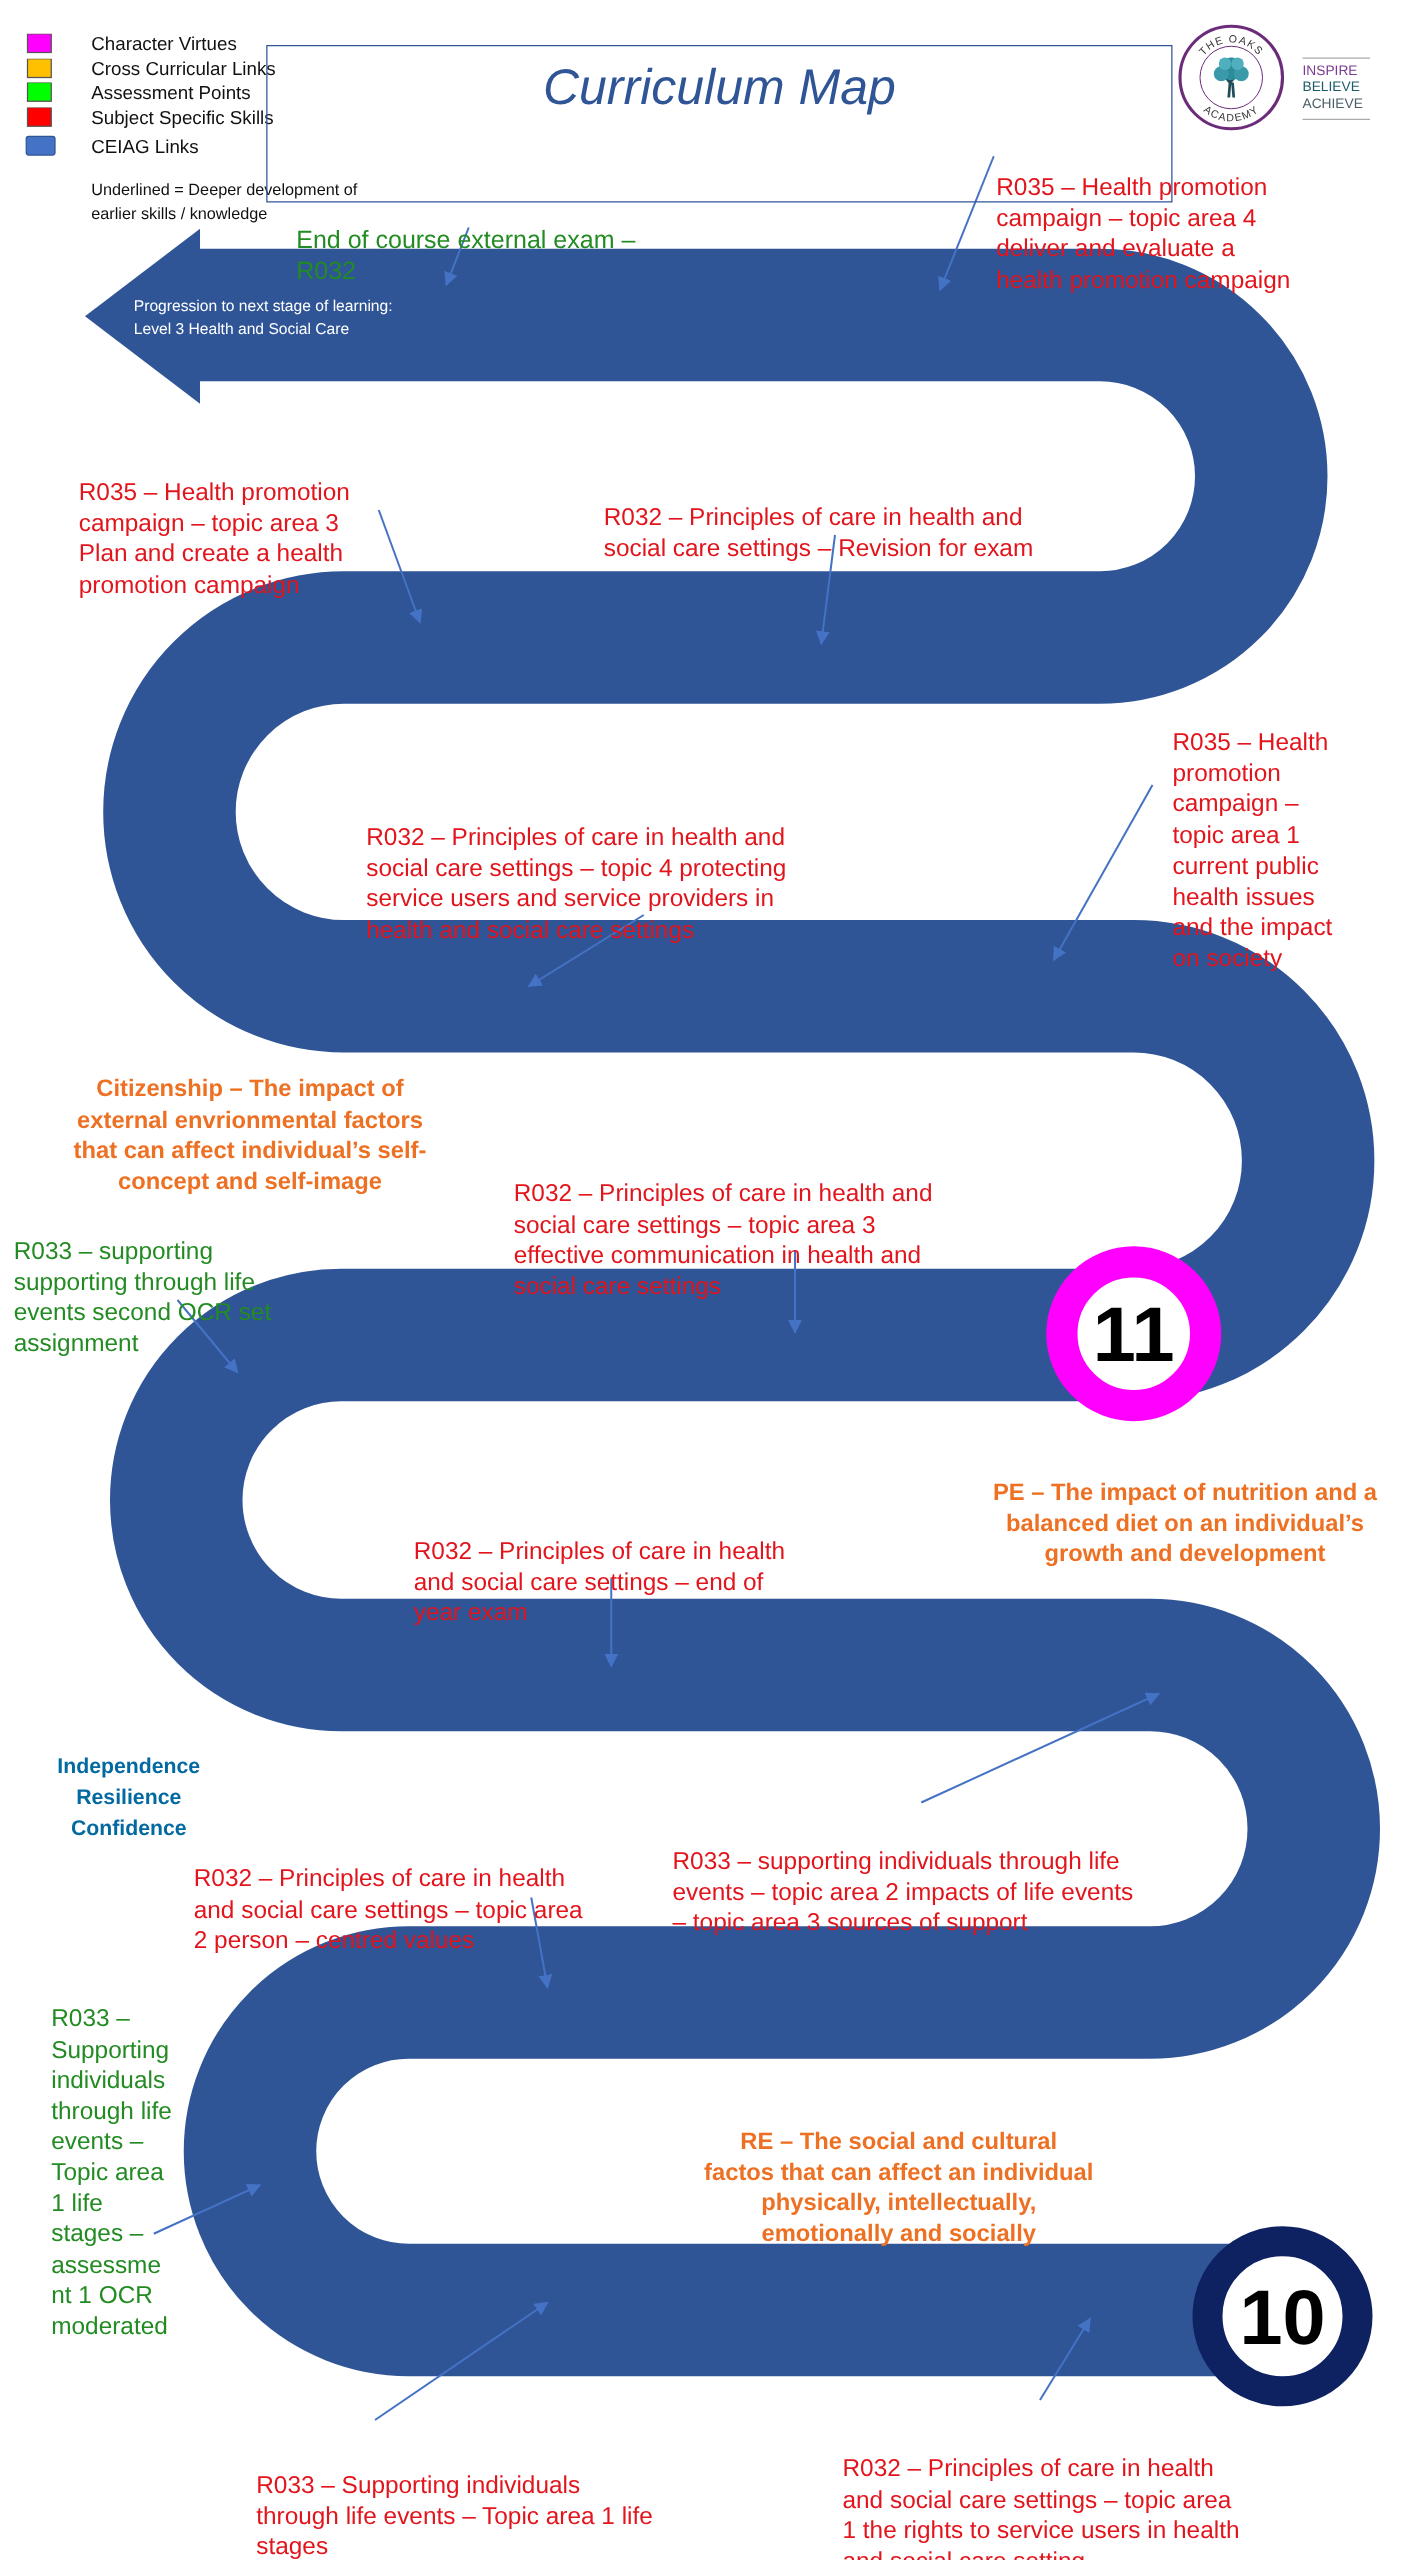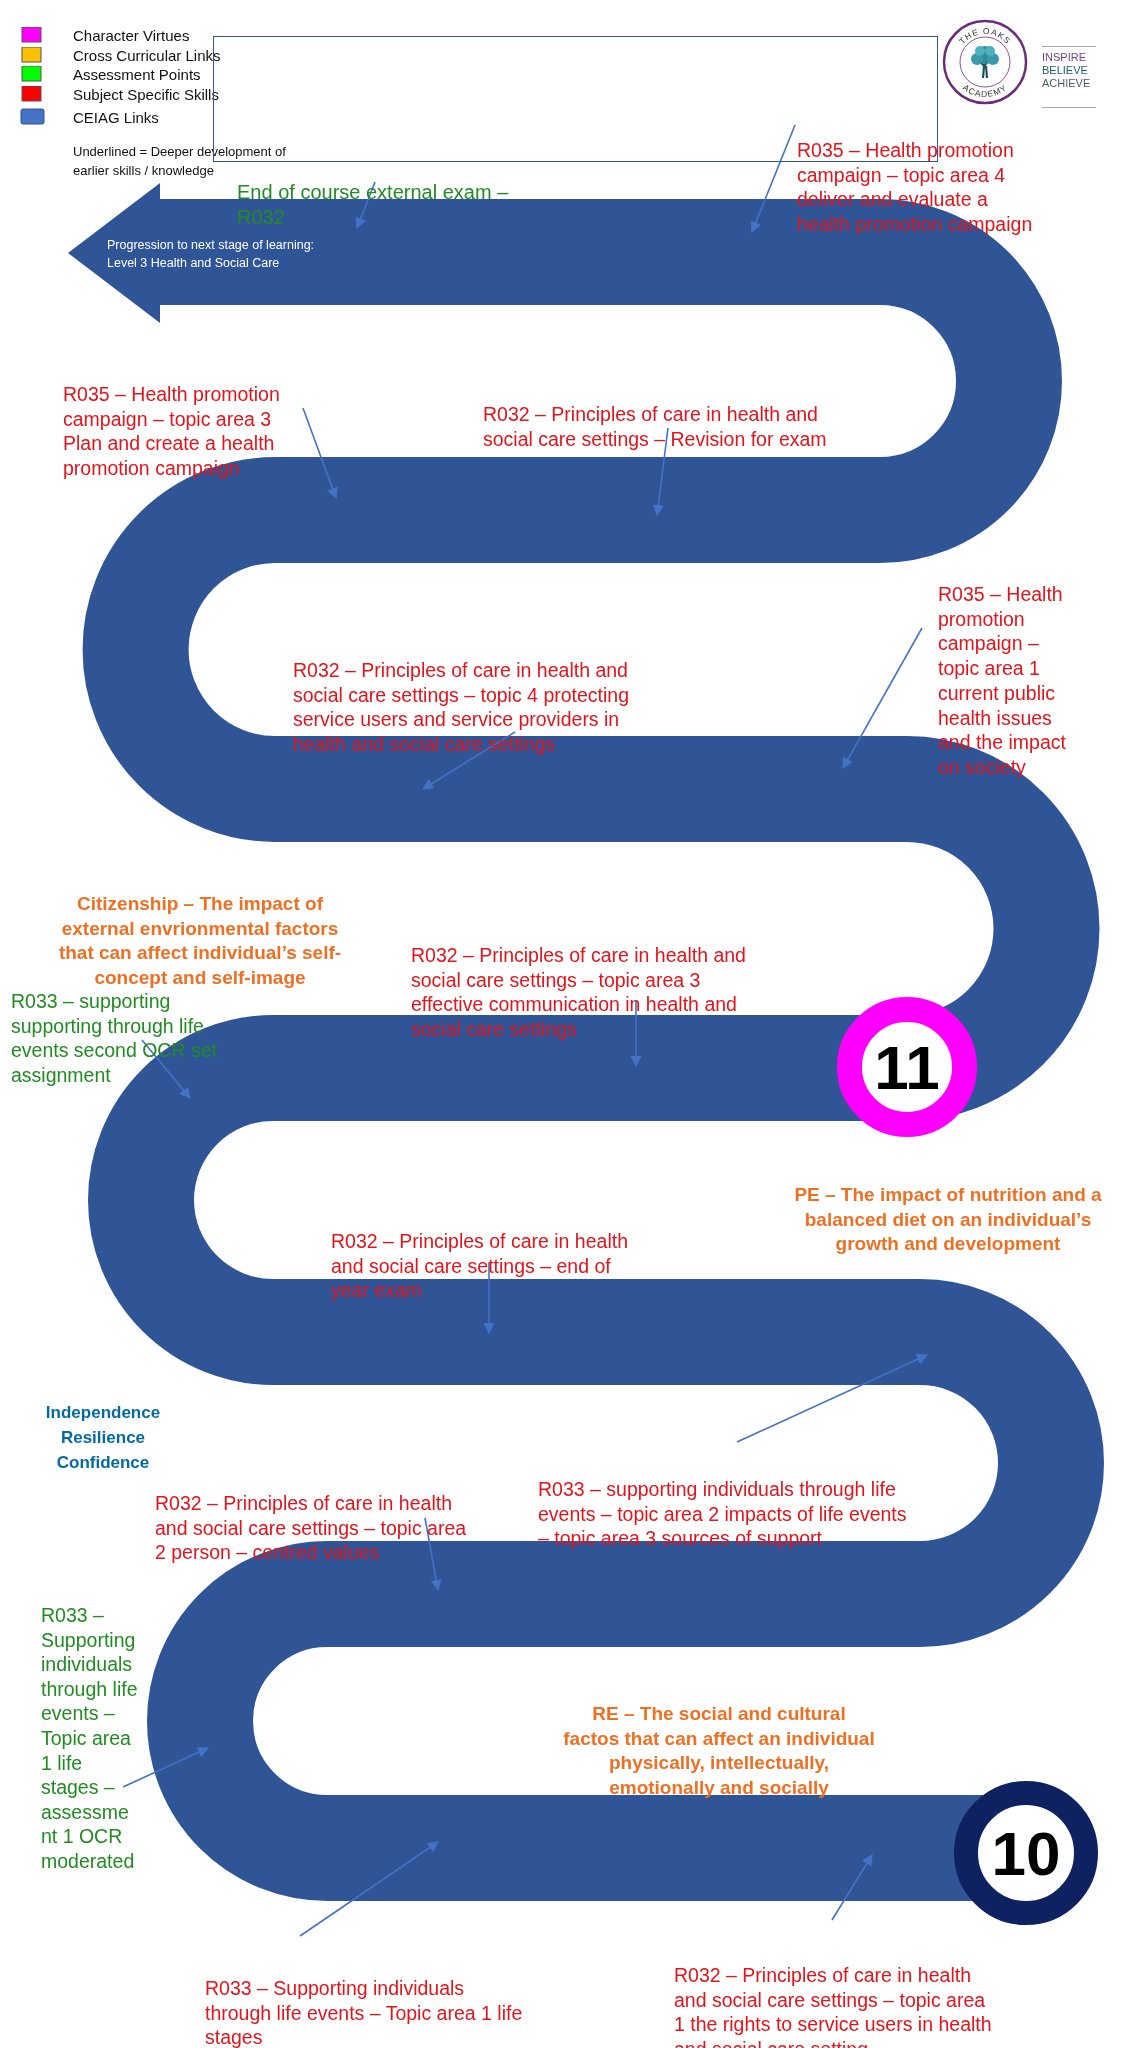--- a/index.html
+++ b/index.html
@@ -19,21 +19,21 @@
                   color: #111; white-space: pre; }
   .legend-note { position: absolute; left: 73px; top: 144px; font-size: 13px; line-height: 19px;
                  color: #111; white-space: pre; }
   .title-box { position: absolute; left: 213px; top: 36px; width: 723px; height: 124px;
                border: 1.5px solid #2F5597; }
   .title { position: absolute; left: 213px; top: 44px; width: 725px; text-align: center;
            font-style: italic; color: #2F5597; font-size: 40px; line-height: 52px; }
   .progression { position: absolute; left: 107px; top: 236px; color: #ffffff; font-size: 12.5px;
                  line-height: 18px; white-space: pre; }
   .motto { position: absolute; left: 1042px; top: 46px; width: 54px; border-top: 1px solid #aaa;
-           border-bottom: 1px solid #aaa; padding: 4px 0 17px 0; font-size: 11px; line-height: 13px; }
+           border-bottom: 1px solid #aaa; padding: 4px 0 5px 0; font-size: 11px; line-height: 13px; }
   .motto div { white-space: pre; }
 </style>
 </head>
 <body>
 
 <svg id="stage" width="1127" height="2048" viewBox="0 0 1127 2048" xmlns="http://www.w3.org/2000/svg">
   <defs>
     <marker id="ah" viewBox="0 0 10 10" refX="9" refY="5" markerWidth="7" markerHeight="7" orient="auto">
       <path d="M0,0 L10,5 L0,10 z" fill="#4472C4"></path>
     </marker>
@@ -121,20 +121,21 @@
       <rect x="1" y="4" width="23" height="15" rx="2" stroke="#2F5597" stroke-width="1" fill="#4472C4"></rect>
     </svg>
     <span class="legend-label" style="top:5px">CEIAG Links</span>
   </div>
 </div>
 <div class="legend-note" style="left:73px;top:142px">Underlined = Deeper development of
 earlier skills / knowledge</div>
 
 <div class="title-box"></div>
 <div class="title">
+  <div>Curriculum Map</div>
 </div>
 
 <div class="motto">
   <div style="color:#7B3C8C">INSPIRE</div>
   <div style="color:#1F5C6B">BELIEVE</div>
   <div style="color:#4A5E66">ACHIEVE</div>
 </div>
 
 <div class="progression">Progression to next stage of learning:
 Level 3 Health and Social Care</div>
@@ -162,21 +163,21 @@
 current public
 health issues
 and the impact
 on society</div>
 
 <div class="lbl red" style="left:293px;top:630px">R032 – Principles of care in health and
 social care settings – topic 4 protecting
 service users and service providers in
 health and social care settings</div>
 
-<div class="lbl orange" style="left:30px;top:864px;width:340px">Citizenship – The impact of
+<div class="lbl orange" style="left:30px;top:832px;width:340px">Citizenship – The impact of
 external envrionmental factors
 that can affect individual’s self-
 concept and self-image</div>
 
 <div class="lbl green" style="left:11px;top:961px">R033 – supporting
 supporting through life
 events second OCR set
 assignment</div>
 
 <div class="lbl red" style="left:411px;top:915px">R032 – Principles of care in health and

